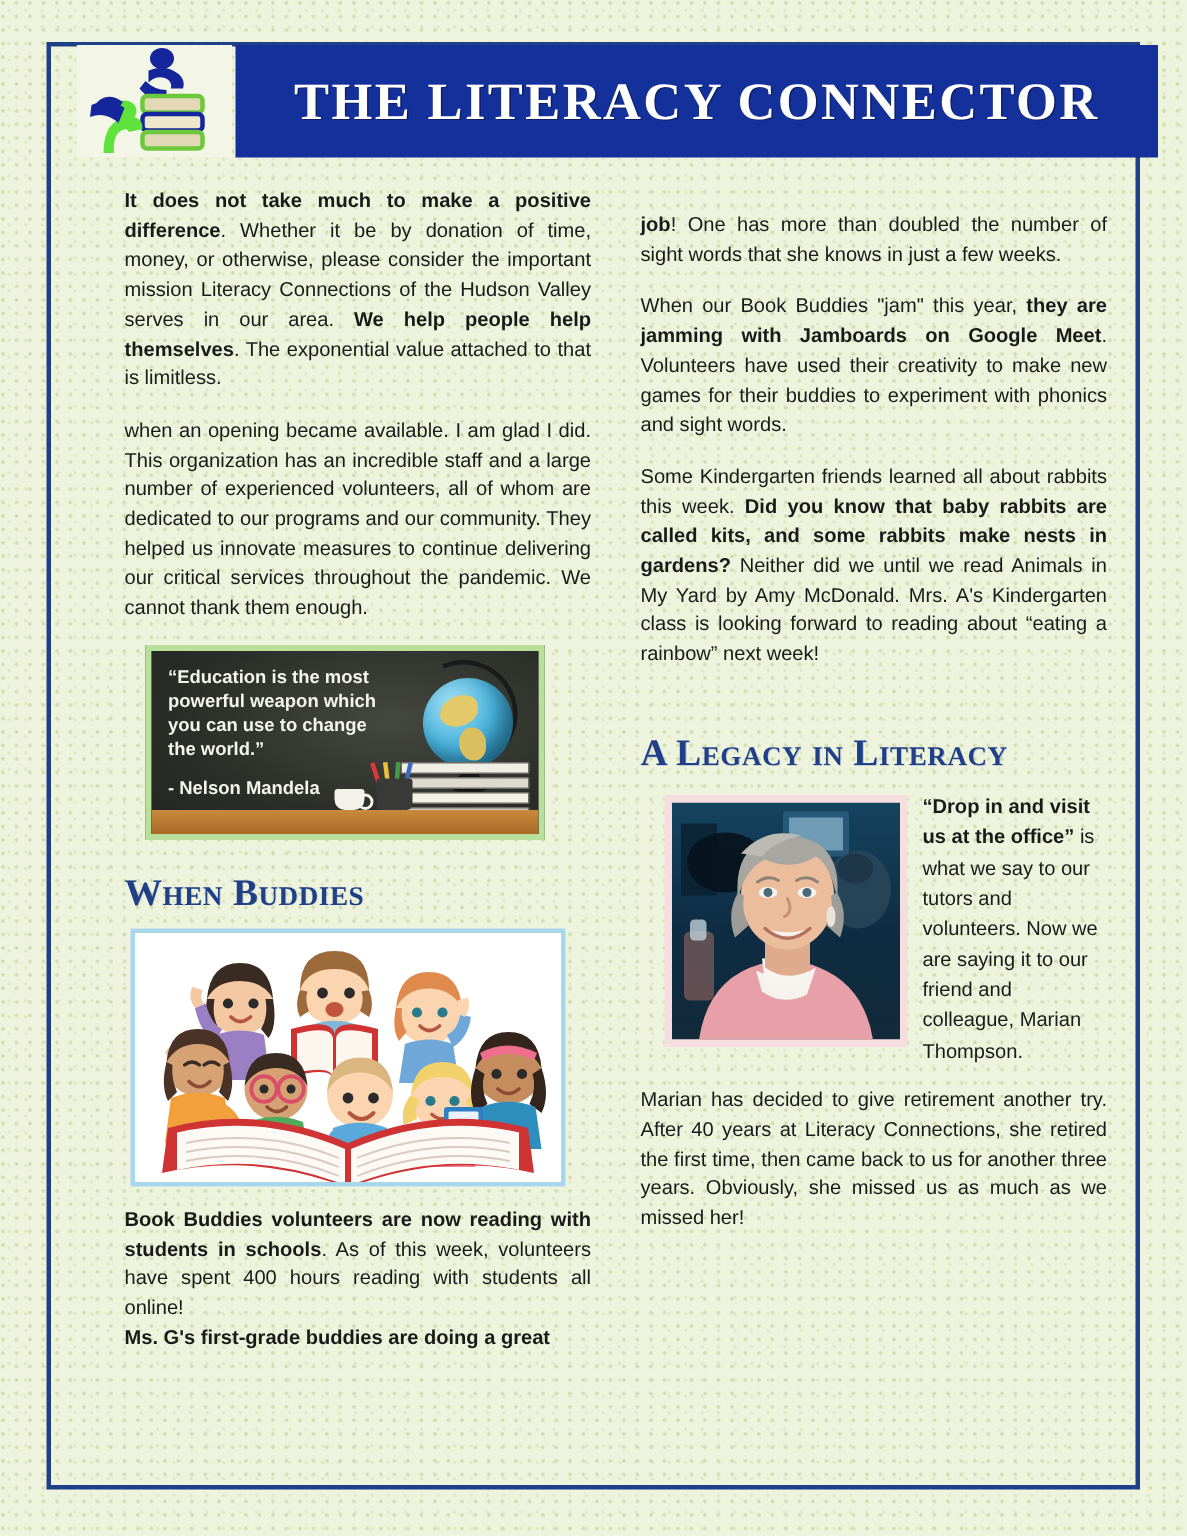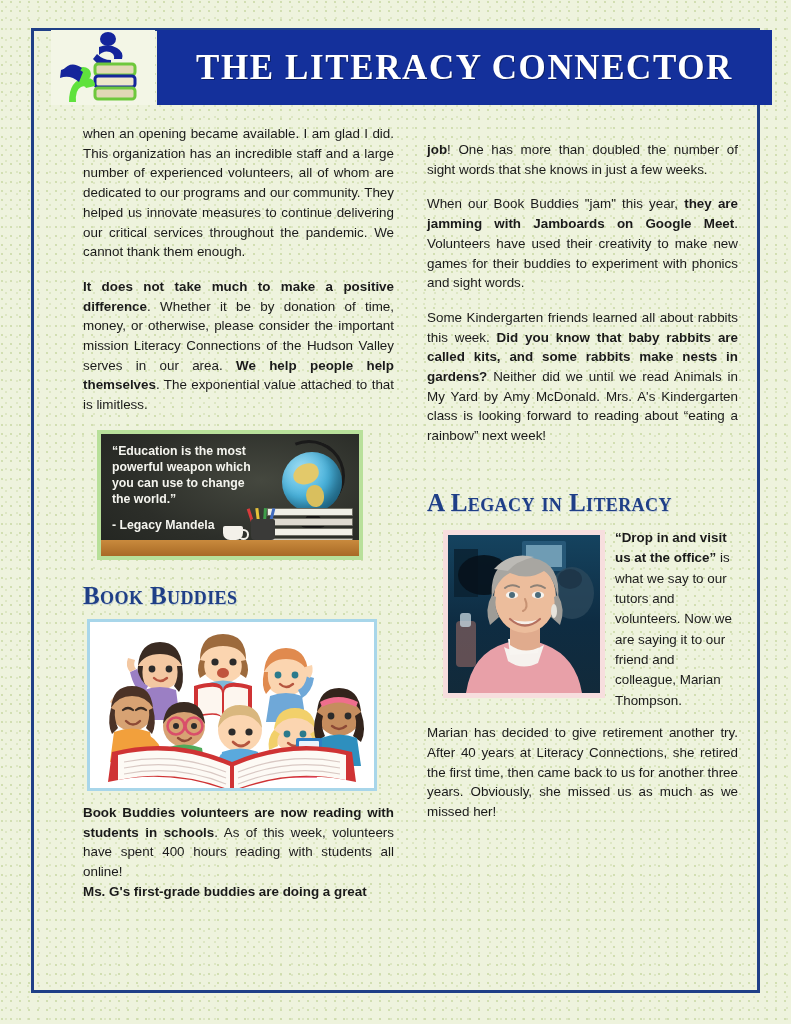--- a/index.html
+++ b/index.html
@@ -337,52 +337,52 @@
 
   <div class="banner">
     <div class="banner-title">THE LITERACY CONNECTOR</div>
   </div>
 </div>
 
 <div class="columns">
 
   <div class="col col-left">
 
+    <p class="body-text"><span class="b">It does not take much to make a positive difference</span><span>. Whether it be by donation of time, money, or otherwise, please consider the important mission Literacy Connections of the Hudson Valley serves in our area. </span><span class="b">We help people help themselves</span><span>. The exponential value attached to that is limitless.</span></p>
+
     <p class="body-text">when an opening became available. I am glad I did. This organization has an incredible staff and a large number of experienced volunteers, all of whom are dedicated to our programs and our community. They helped us innovate measures to continue delivering our critical services throughout the pandemic.  We cannot thank them enough.</p>
-
-    <p class="body-text"><span class="b">It does not take much to make a positive difference</span><span>. Whether it be by donation of time, money, or otherwise, please consider the important mission Literacy Connections of the Hudson Valley serves in our area. </span><span class="b">We help people help themselves</span><span>. The exponential value attached to that is limitless.</span></p>
 
     <div class="chalk-fig">
       <div class="chalk-board"></div>
       <div class="chalk-quote">“Education is the most
 powerful weapon which
 you can use to change
 the world.”</div>
-      <div class="chalk-author">- Legacy Mandela</div>
+      <div class="chalk-author">- Nelson Mandela</div>
       <div class="globe-arc"></div>
       <div class="globe"></div>
       <div class="globe-stand"></div>
       <div class="book-stack">
           <i></i>
           <i></i>
           <i></i>
           <i></i>
         </div>
       <div class="pencils">
           <i></i>
           <i></i>
           <i></i>
           <i></i>
         </div>
       <div class="pencil-cup"></div>
       <div class="mug"></div>
       <div class="chalk-desk"></div>
     </div>
 
-    <h2 class="section-heading">Book Buddies</h2>
+    <h2 class="section-heading">When Buddies</h2>
 
     <div class="buddies-fig">
       <svg class="buddies-svg" width="284" height="166" viewBox="0 0 284 166" aria-hidden="true">
         <rect width="284" height="166" fill="#ffffff"></rect>
 
         <g>
           <path d="M34 74 q-10 -2 -14 6 l6 4 q4 -6 10 -4z" fill="#f0c39c"></path>
           <circle cx="70" cy="46" r="22" fill="#f3c8a2"></circle>
           <path d="M48 44 q2 -24 22 -24 q20 0 22 24 q-6 -12 -22 -12 q-16 0 -22 12z" fill="#3a2b22"></path>
           <path d="M48 44 q-3 18 3 26 l5 -6 q-5 -8 -3 -20z" fill="#3a2b22"></path>

